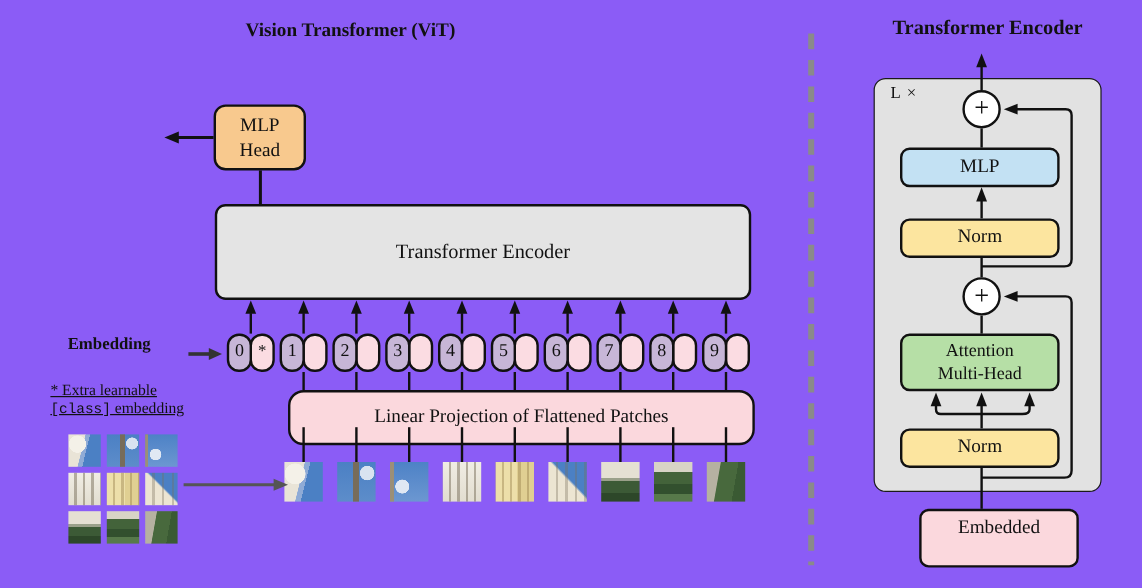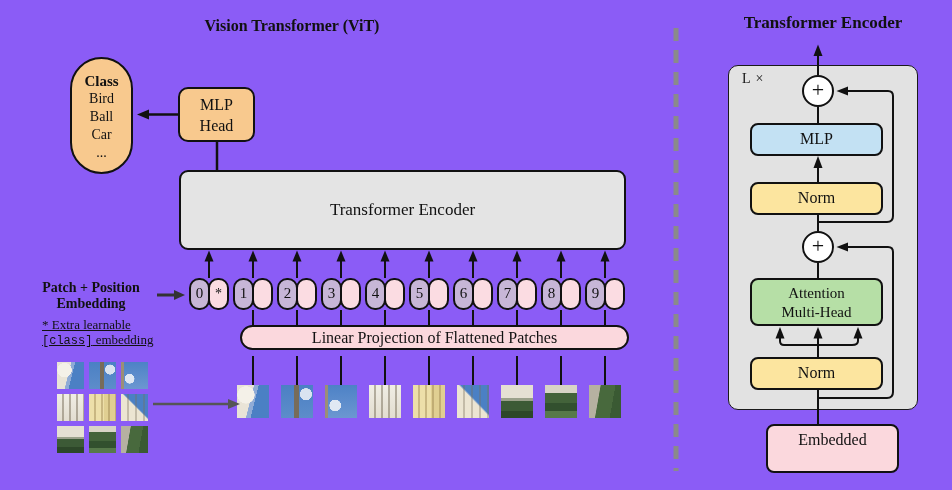--- a/index.html
+++ b/index.html
@@ -19,21 +19,21 @@
   .class-pill .hd{font-weight:bold;font-size:15px;}
   .mlp-head{
     left:178px;top:87px;width:77px;height:55px;border-radius:10px;
     background:#f8c98e;font-size:16px;line-height:21px;padding-top:5px;
   }
   .enc-left{
     left:179px;top:170px;width:447px;height:80px;border-radius:9px;
     background:#e4e4e4;font-size:17px;display:flex;align-items:center;justify-content:center;
   }
   .linproj{
-    left:240px;top:325px;width:389px;height:25px;border-radius:13px;
+    left:240px;top:325px;width:389px;height:46px;border-radius:13px;
     background:#fbd8dd;font-size:16px;display:flex;align-items:center;justify-content:center;
   }
   
   .token{position:absolute;top:278px;width:40px;height:32px;}
   .pill{position:absolute;box-sizing:border-box;top:0;width:21px;height:32px;border:2px solid #111;
         border-radius:10px;text-align:center;font-size:15px;line-height:27px;}
   .pill.pur{left:0;background:#c7b6d7;z-index:2;}
   .pill.pnk{left:19px;background:#fbdce2;z-index:1;font-size:14px;}
   
   .enc-right{
@@ -156,27 +156,20 @@
       <line x1="561" y1="310" x2="561" y2="325" stroke="#111" stroke-width="2"></line>
       <line x1="561" y1="356" x2="561" y2="385" stroke="#111" stroke-width="2"></line>
       <line x1="605" y1="278" x2="605" y2="261" stroke="#111" stroke-width="2"></line>
       <polygon points="605,250.5 600.5,261.5 609.5,261.5" fill="#111"></polygon>
       <line x1="605" y1="310" x2="605" y2="325" stroke="#111" stroke-width="2"></line>
       <line x1="605" y1="356" x2="605" y2="385" stroke="#111" stroke-width="2"></line>
     </svg>
 
   <div class="abs title z3" style="left:92px;top:17px;width:400px;font-size:16px;">Vision Transformer (ViT)</div>
 
-  <div class="abs box class-pill z3">
-    <div class="hd">Class</div>
-    <div>Bird</div>
-    <div>Ball</div>
-    <div>Car</div>
-    <div>...</div>
-  </div>
 
   <div class="abs box mlp-head z3">
     <div>MLP</div>
     <div>Head</div>
   </div>
 
   <div class="abs box enc-left z1">
     <span>Transformer Encoder</span>
   </div>
 
@@ -221,21 +214,20 @@
         <div class="pill pur">8</div>
         <div class="pill pnk"></div>
       </div>
       <div class="token" style="left: 585px;">
         <div class="pill pur">9</div>
         <div class="pill pnk"></div>
       </div>
     </div>
 
   <div class="abs emb-label z3">
-    <div>Patch + Position</div>
     <div>Embedding</div>
   </div>
   <div class="abs emb-note z3">
     <div>* Extra learnable</div>
     <div><span class="mono">[class]</span><span> embedding</span></div>
   </div>
 
   <div id="patchgrid" class="z3">
       <div class="patch gp p1" style="left: 57px; top: 362px;"></div>
       <div class="patch gp p2" style="left: 89px; top: 362px;"></div>

